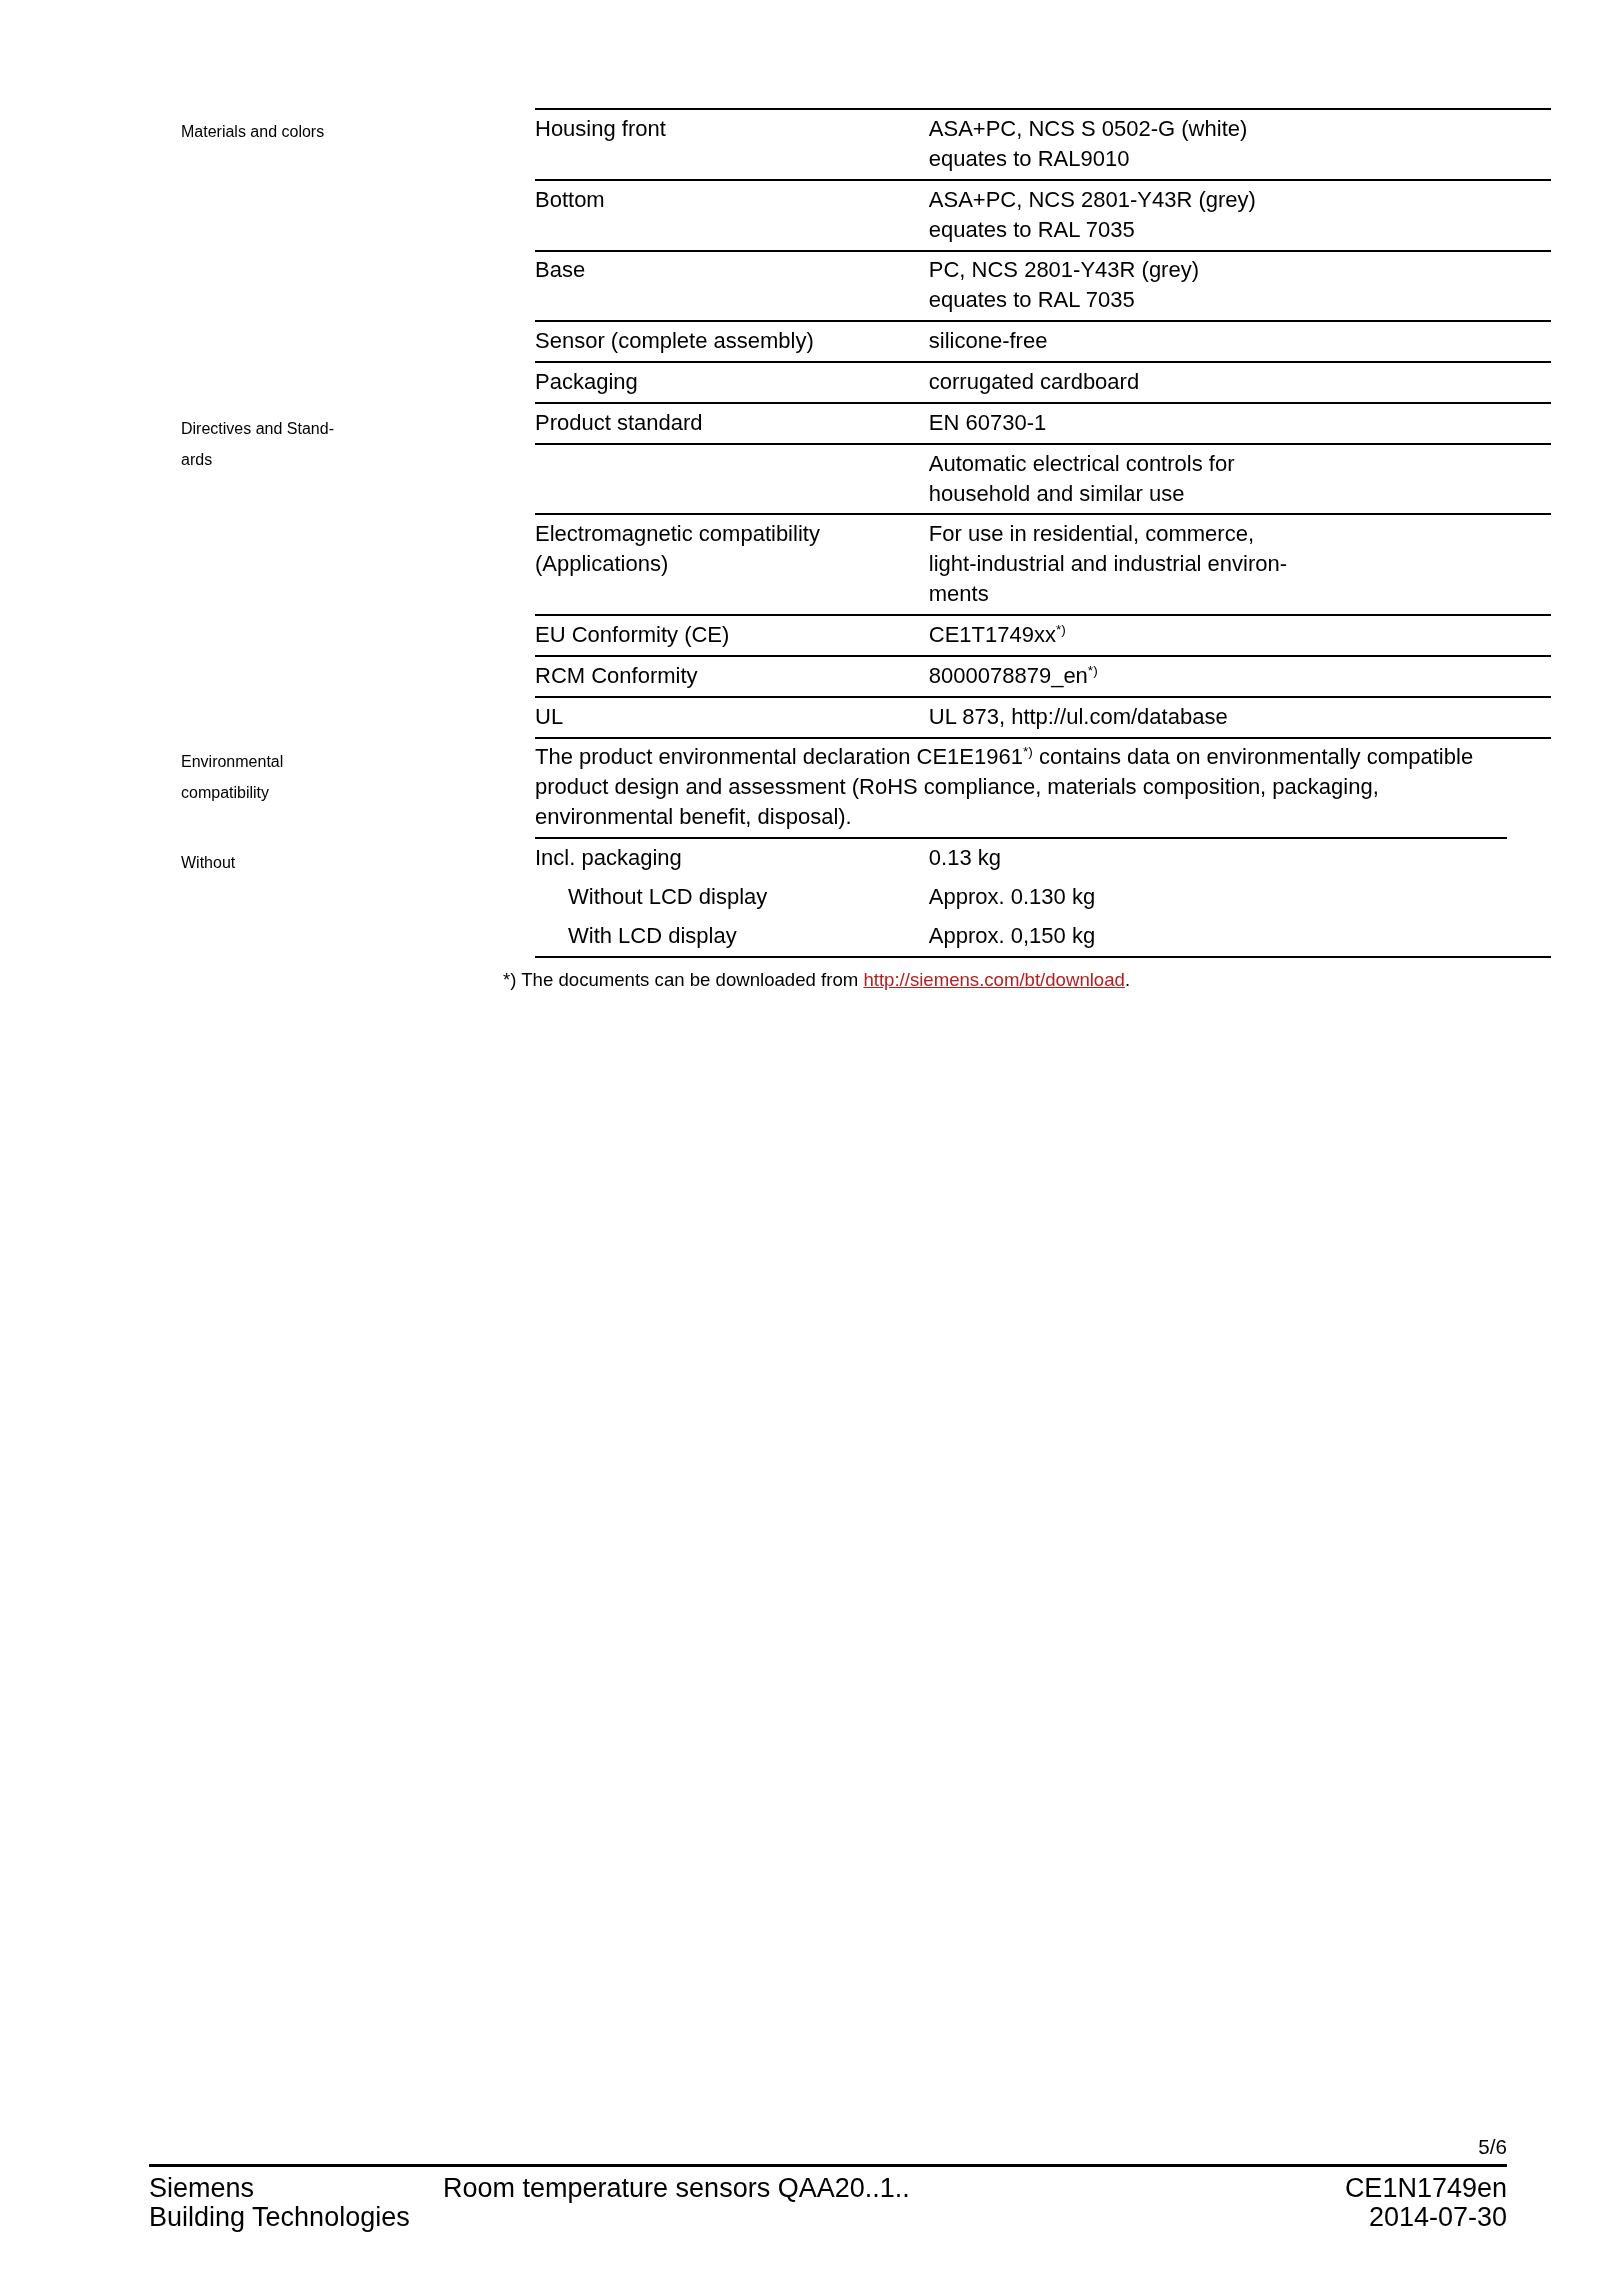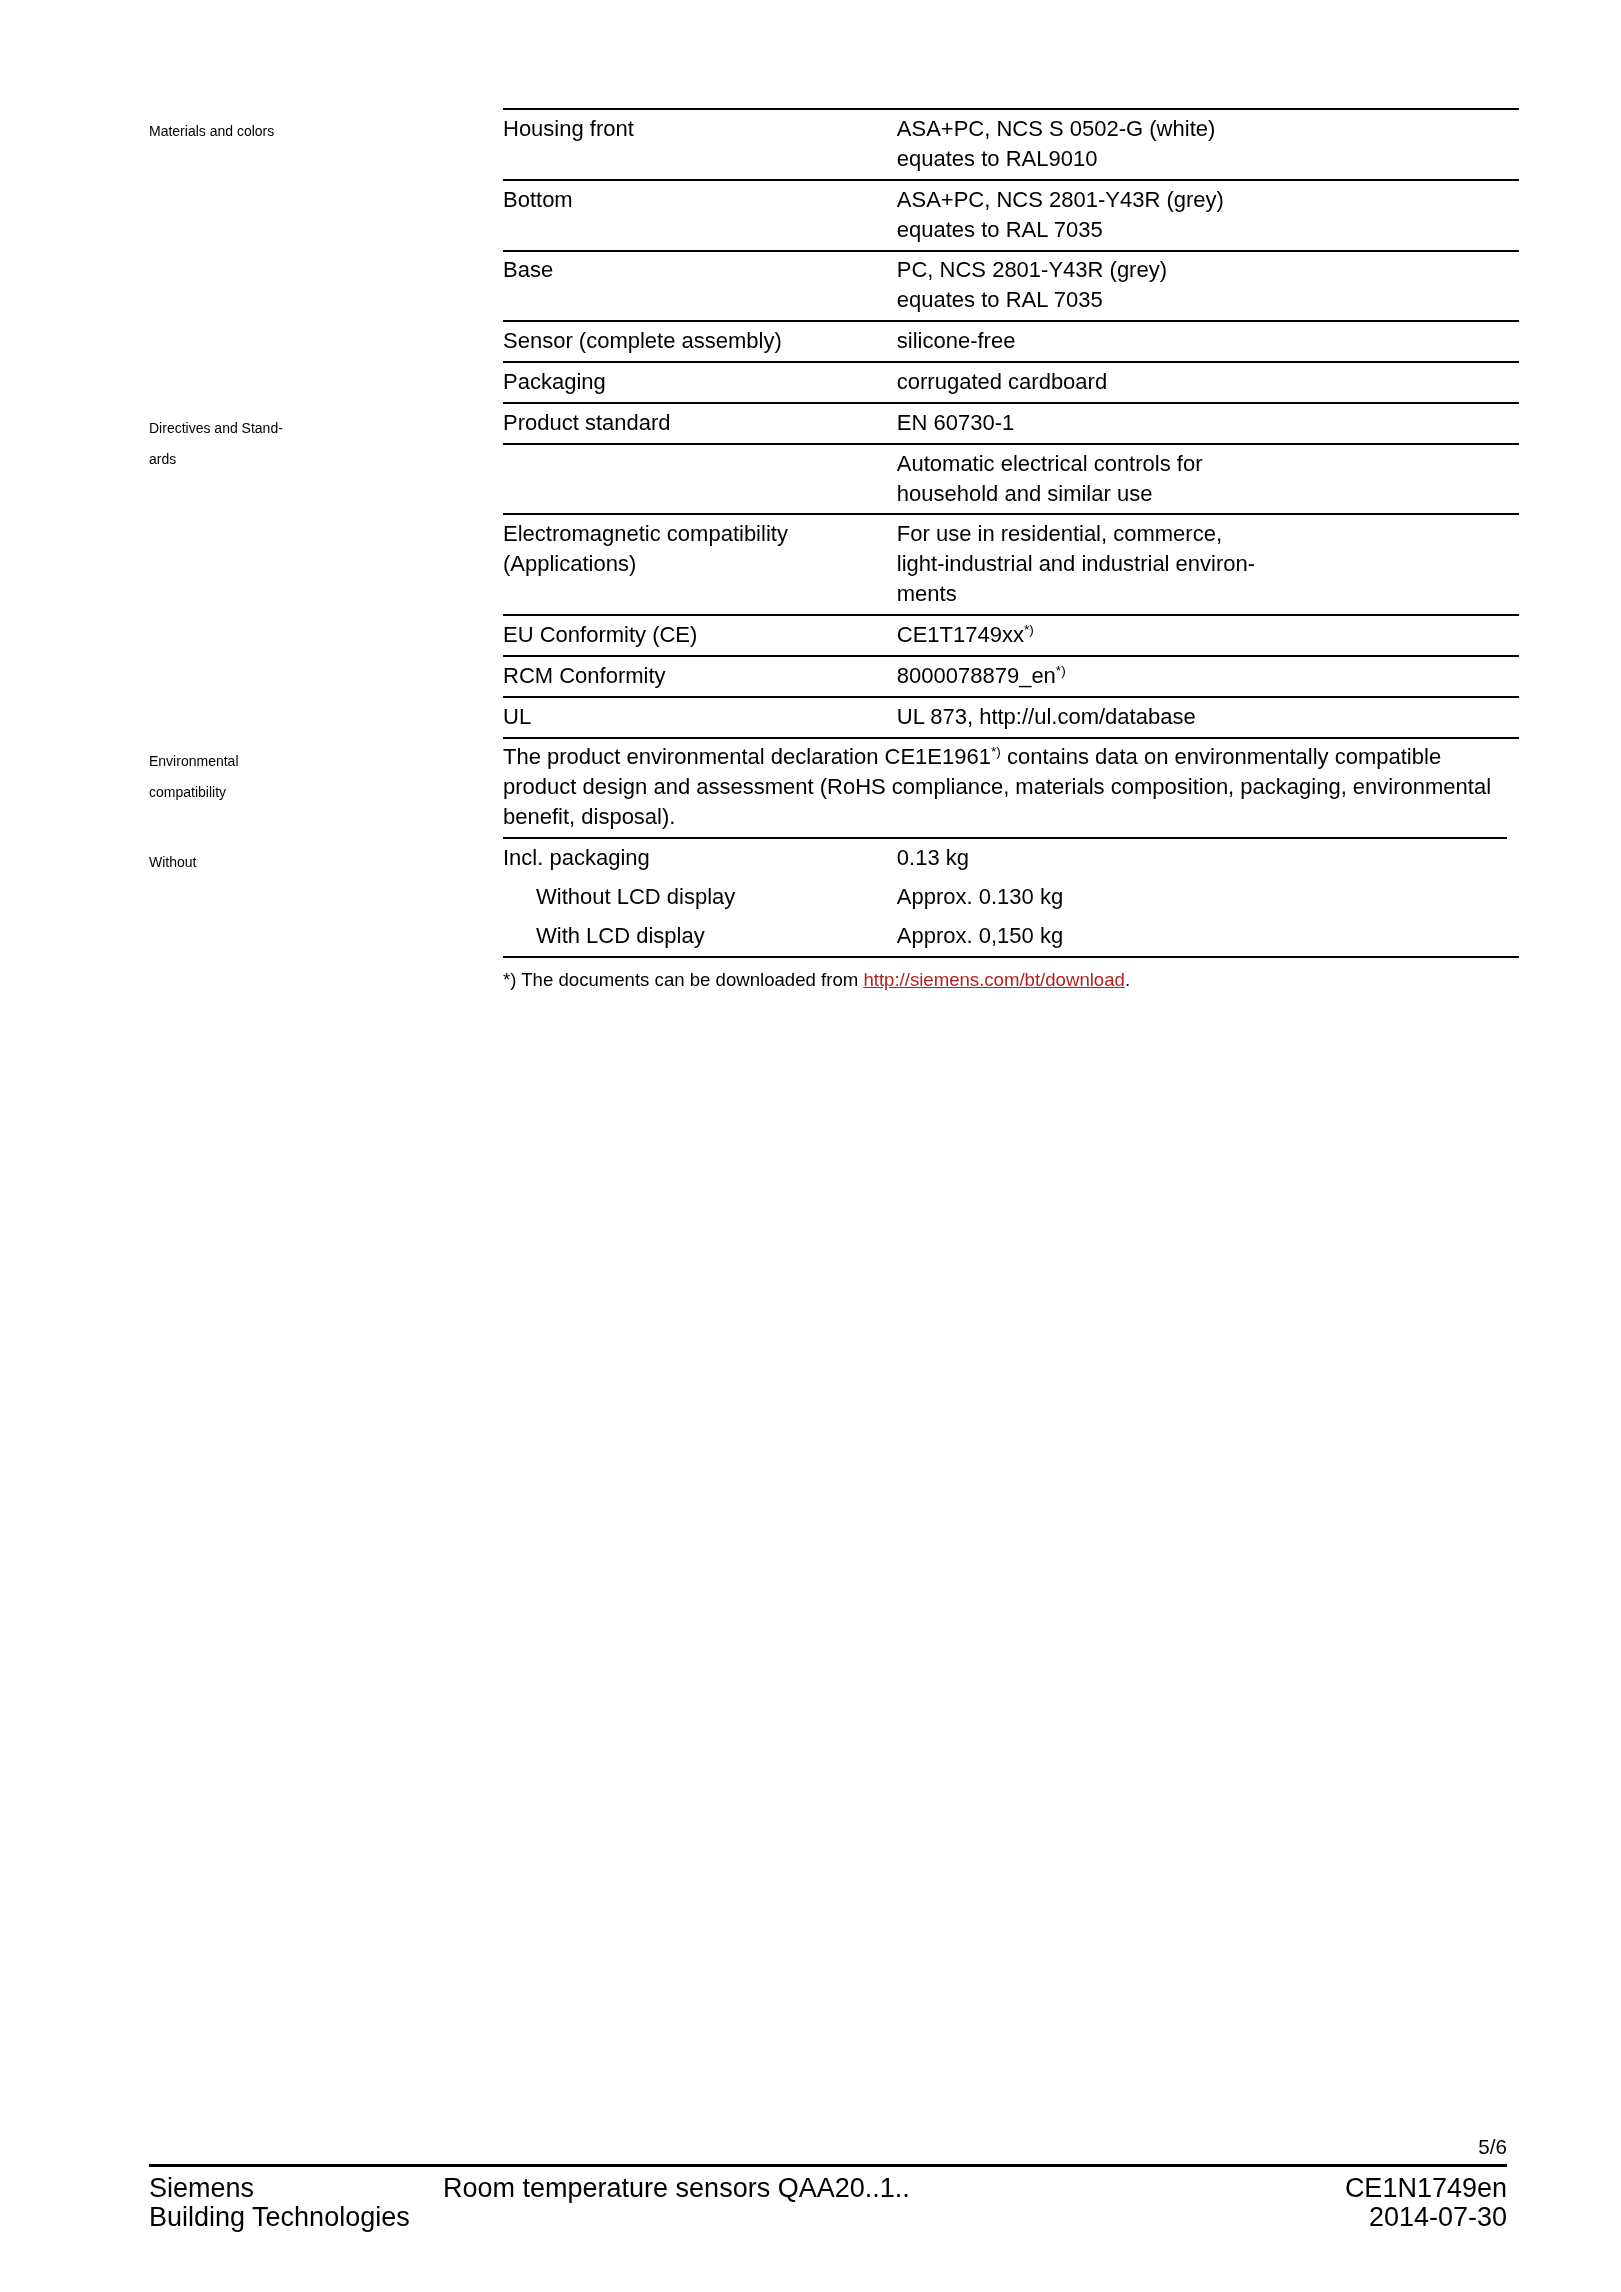--- a/index.html
+++ b/index.html
@@ -33,25 +33,26 @@
   }
 
   
   .section {
     display: flex;
     align-items: flex-start;
   }
   .label-col {
     width: 354px;
     flex: 0 0 354px;
-    font-size: 14px;
+    font-size: 16px;
     line-height: 31px;
     padding-top: 7.8px;
     box-sizing: border-box;
     padding-right: 13.7px;
+    margin-left: 32px;
   }
   .label-col.tight { padding-top: 8.8px; }
   .tbl-col {
     flex: 1 1 auto;
     width: 1005px;
   }
 
   
   .spec-table {
     width: 100%;

